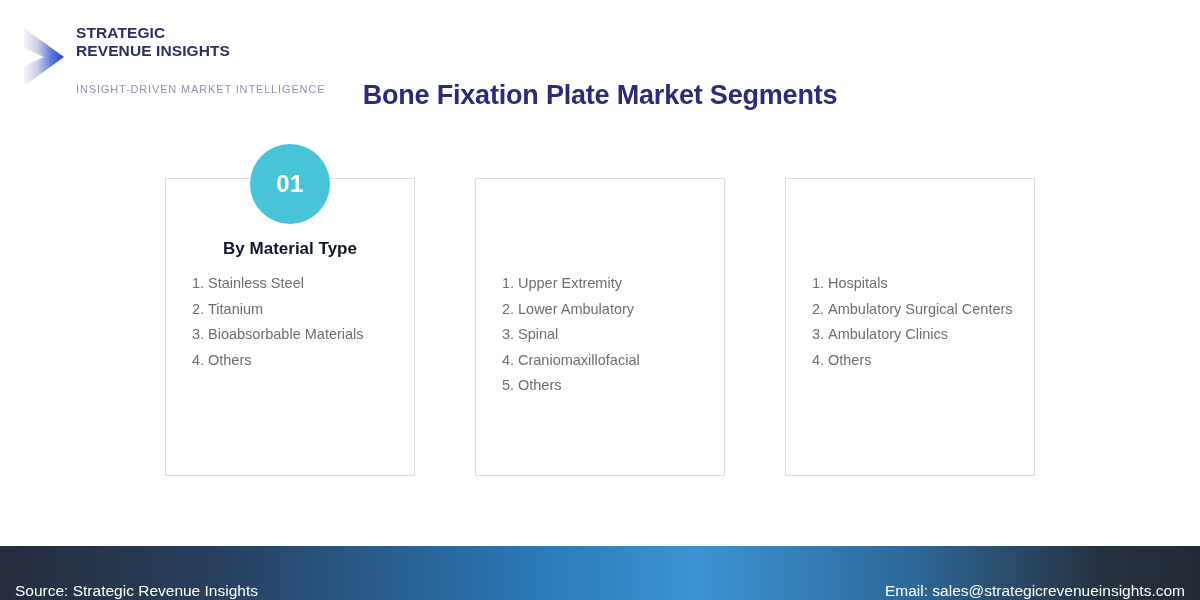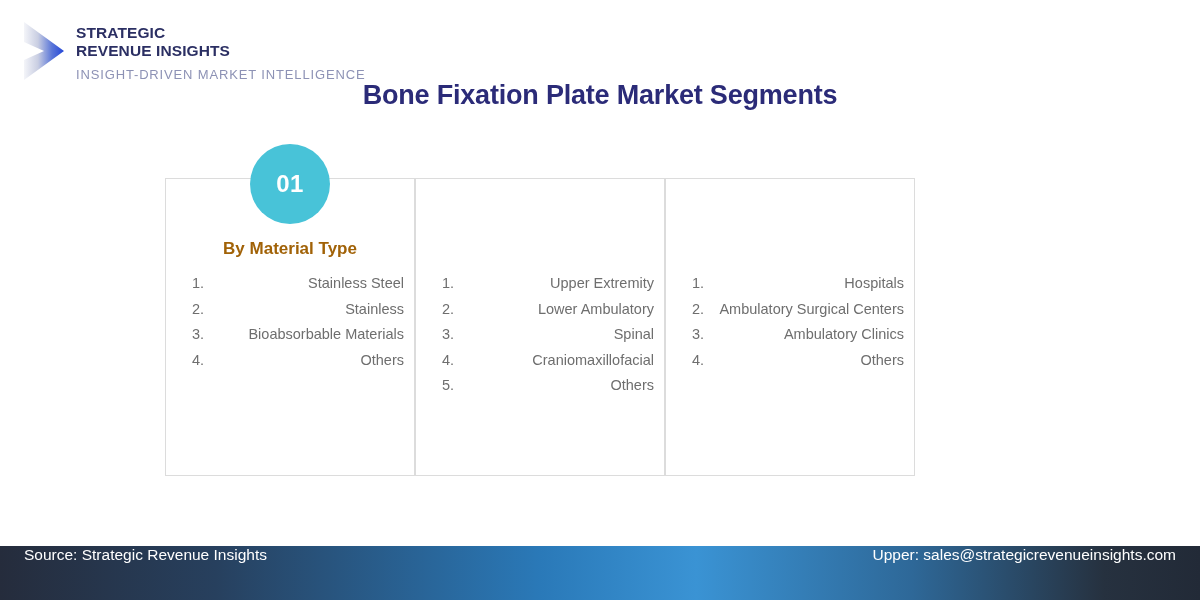--- a/index.html
+++ b/index.html
@@ -15,21 +15,21 @@
     background: #ffffff;
     position: relative;
   }
 
   
   .logo-block {
     position: absolute;
     left: 22px;
     top: 18px;
     display: flex;
-    align-items: flex-end;
+    align-items: center;
   }
 
   .logo-mark {
     width: 44px;
     height: 62px;
     flex: 0 0 auto;
     margin-right: 10px;
   }
 
   .logo-text {
@@ -39,22 +39,22 @@
   .logo-name {
     font-size: 15.5px;
     font-weight: bold;
     line-height: 1.07;
     letter-spacing: 0.1px;
     color: #2B2F63;
     text-transform: uppercase;
   }
 
   .logo-tagline {
-    margin-top: 7px;
-    font-size: 13px;
+    margin-top: 23px;
+    font-size: 11px;
     letter-spacing: 0.85px;
     color: #8D92B5;
     text-transform: uppercase;
     white-space: nowrap;
   }
 
   
   .page-title {
     position: absolute;
     top: 80px;
@@ -67,20 +67,21 @@
     color: #2B2B78;
   }
 
   
   .cards {
     position: absolute;
     top: 178px;
     left: 165px;
     width: 1034px;
     display: flex;
+    gap: 60px;
   }
 
   .card {
     position: relative;
     width: 250px;
     height: 298px;
     border: 1px solid #DCDCDC;
     background: #ffffff;
   }
 
@@ -102,31 +103,30 @@
   }
 
   .card-title {
     position: absolute;
     top: 60px;
     left: 0;
     width: 100%;
     text-align: center;
     font-size: 17px;
     font-weight: bold;
-    color: #a16207;
+    color: #0f172a;
   }
 
   .card-list {
     position: absolute;
     top: 92px;
     left: 24px;
     right: 10px;
     list-style-position: outside;
     padding-left: 18px;
-    text-align: right;
   }
 
   .card-list li {
     font-size: 14.5px;
     line-height: 25.5px;
     color: #6E6E6E;
   }
 
   .card-list li::marker {
     color: #6E6E6E;
@@ -141,23 +141,23 @@
     height: 54px;
     background: linear-gradient(90deg,
        #252C3C 0%,
        #27405E 18%,
        #2A79B8 45%,
        #3A93D4 58%,
        #2E6898 76%,
        #26313F 92%,
        #222A37 100%);
     display: flex;
-    align-items: flex-start;
+    align-items: flex-end;
     justify-content: space-between;
-    padding: 0 24px;
+    padding: 0 15px;
   }
 
   .footer-text {
     color: #FFFFFF;
     font-size: 15.5px;
     white-space: nowrap;
   }
 </style>
 </head>
 <body>
@@ -187,21 +187,21 @@
 
 <div class="page-title">Bone Fixation Plate Market Segments</div>
 
 <div class="cards">
 
   <div class="card">
     <div class="card-badge" style="background: rgb(72, 195, 216);">01</div>
     <div class="card-title">By Material Type</div>
     <ol class="card-list">
       <li>Stainless Steel</li>
-      <li>Stainless</li>
+      <li>Titanium</li>
       <li>Bioabsorbable Materials</li>
       <li>Others</li>
     </ol>
   </div>
 
   <div class="card">
     <ol class="card-list">
       <li>Upper Extremity</li>
       <li>Lower Ambulatory</li>
       <li>Spinal</li>
@@ -216,14 +216,14 @@
       <li>Ambulatory Surgical Centers</li>
       <li>Ambulatory Clinics</li>
       <li>Others</li>
     </ol>
   </div>
 
 </div>
 
 <div class="footer">
   <span class="footer-text">Source: Strategic Revenue Insights</span>
-  <span class="footer-text">Upper: sales@strategicrevenueinsights.com</span>
+  <span class="footer-text">Email: sales@strategicrevenueinsights.com</span>
 </div>
 
 </body></html>

